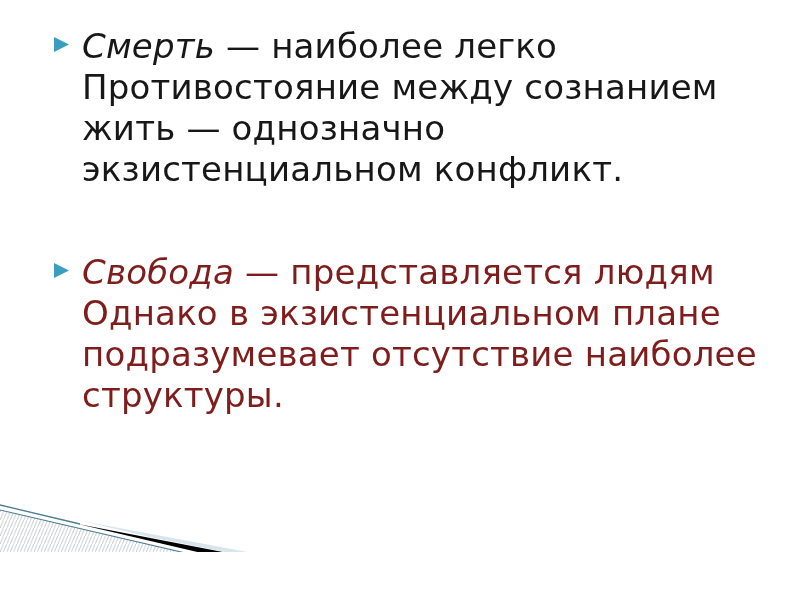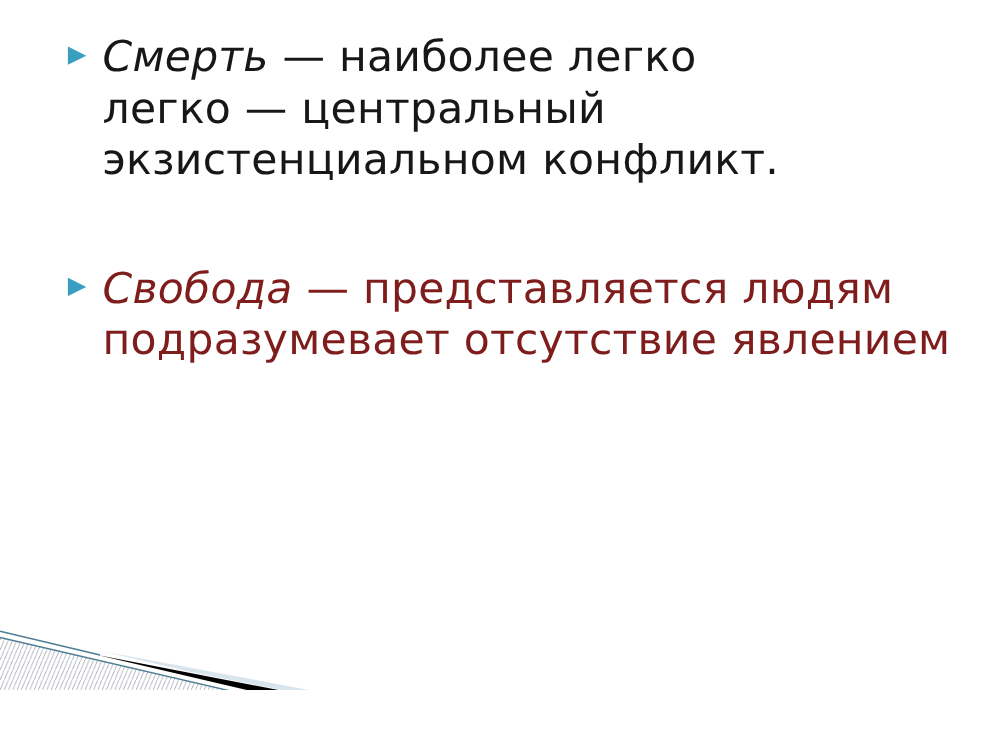--- a/index.html
+++ b/index.html
@@ -62,27 +62,30 @@
     <polygon points="82,521 290,560 430,580 472,600 445,600 300,567 150,537" fill="#d9e5ed"></polygon>
     <polygon points="78,524 445,595 460,600 402,600" fill="#000000"></polygon>
   </svg>
 
   <div class="content">
 
     <div class="bullet">
       <span class="marker" style="background: rgb(58, 158, 192);"></span>
       <div class="btext" style="color: rgb(23, 23, 23);">
         <div class="line"><span class="term">Смерть</span><span> — наиболее легко</span></div>
-        <div class="line">легко — центральный</div>
+        <div class="line">Противостояние между сознанием</div>
+        <div class="line">жить — однозначно</div>
         <div class="line">экзистенциальном конфликт.</div>
       </div>
     </div>
 
     <div class="bullet">
       <span class="marker" style="background: rgb(58, 158, 192);"></span>
       <div class="btext" style="color: #7f1d1d;">
         <div class="line"><span class="term">Свобода</span><span> — представляется людям</span></div>
-        <div class="line">подразумевает отсутствие явлением</div>
+        <div class="line">Однако в экзистенциальном плане</div>
+        <div class="line">подразумевает отсутствие наиболее</div>
+        <div class="line">структуры.</div>
       </div>
     </div>
 
   </div>
 </div>
 
 </body></html>

